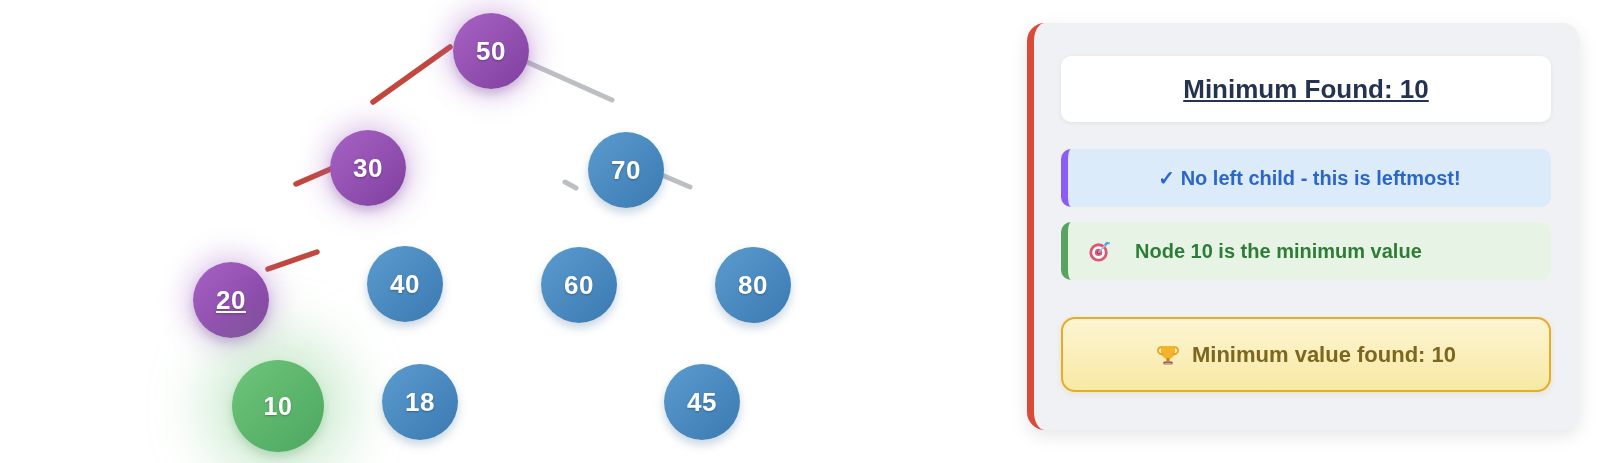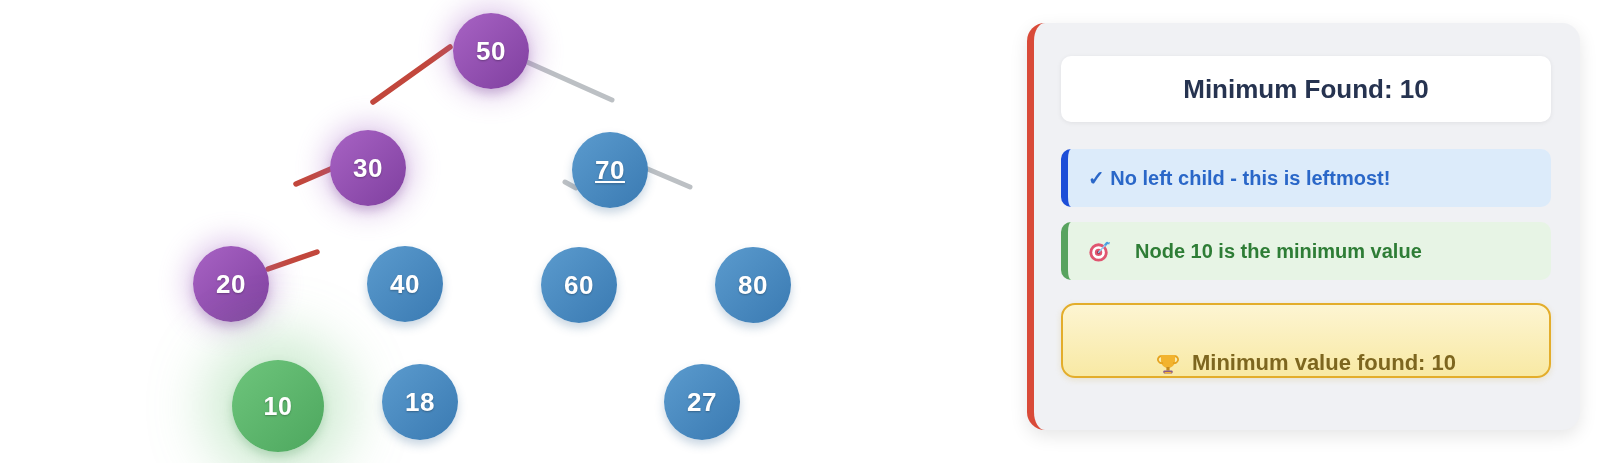--- a/index.html
+++ b/index.html
@@ -21,29 +21,29 @@
                   background:linear-gradient(135deg,#6ec57c 0%,#4da75e 100%);
                   box-shadow:0 0 55px 28px rgba(120,200,130,.35), 0 5px 10px rgba(40,120,60,.25); }
 
   
   .panel { position:absolute; left:1027px; top:23px; width:553px; height:407px; box-sizing:border-box;
            background:#f0f1f4; border-left:7px solid #d94a38; border-radius:18px;
            box-shadow:0 6px 18px rgba(0,0,0,.10); padding:33px 29px 0 27px; }
   .title-card { background:#ffffff; border-radius:10px; height:66px;
                 display:flex; align-items:center; justify-content:center;
                 font-size:26px; font-weight:bold; color:#263350;
-                box-shadow:0 1px 5px rgba(0,0,0,.07); }
+                box-shadow:0 1px 5px rgba(0,0,0,.07);text-decoration:underline; }
   .step { height:58px; border-radius:10px; display:flex; align-items:center; gap:12px;
           padding:0 20px; font-size:20px; font-weight:bold; box-sizing:border-box; }
-  .step.info    { margin-top:27px; background:#dcebfa; border-left:7px solid #1d4ed8; color:#2a67c8; }
+  .step.info    { margin-top:27px; background:#dcebfa; border-left:7px solid #8b5cf6; color:#2a67c8;justify-content:center; }
   .step.success { margin-top:15px; background:#e7f4e5; border-left:7px solid #58a35f; color:#2e7d36;gap:24px; }
-  .result { margin-top:23px; height:75px; box-sizing:border-box;
+  .result { margin-top:37px; height:75px; box-sizing:border-box;
             border:2px solid #e3ad2b; border-radius:14px;
             background:linear-gradient(180deg,#fdf5d2 0%,#f8e9a4 100%);
-            display:flex; align-items:flex-end; justify-content:center; gap:12px;
+            display:flex; align-items:center; justify-content:center; gap:12px;
             font-size:22px; font-weight:bold; color:#7d661f;
             box-shadow:0 2px 6px rgba(200,160,40,.18); }
   .icon { display:inline-flex; align-items:center; justify-content:center; }
 </style>
 </head>
 <body>
 
 <div class="stage">
 
   <div class="tree">
@@ -51,28 +51,28 @@
         <line x1="450" y1="47" x2="373" y2="102" stroke="#c2473c" stroke-width="5.5" stroke-linecap="round"></line>
         <line x1="333" y1="168" x2="296" y2="184" stroke="#c2473c" stroke-width="5.5" stroke-linecap="round"></line>
         <line x1="317" y1="252" x2="268" y2="269" stroke="#c2473c" stroke-width="5.5" stroke-linecap="round"></line>
         <line x1="518" y1="58" x2="612" y2="100" stroke="#bcc0c4" stroke-width="5" stroke-linecap="round"></line>
         <line x1="565" y1="182" x2="576" y2="188" stroke="#bcc0c4" stroke-width="5" stroke-linecap="round"></line>
         <line x1="643" y1="167" x2="690" y2="187" stroke="#bcc0c4" stroke-width="5" stroke-linecap="round"></line>
       </svg>
 
   <div class="node visited" style="left: 491px; top: 51px;">50</div>
       <div class="node visited" style="left: 368px; top: 168px; text-align: center;">30</div>
-      <div class="node normal" style="left: 610px; top: 170px; text-decoration: underline;">70</div>
-      <div class="node visited" style="left: 231px; top: 284px;">20</div>
+      <div class="node normal" style="left: 626px; top: 170px;">70</div>
+      <div class="node visited" style="left: 231px; top: 300px; text-decoration: underline;">20</div>
       <div class="node normal" style="left: 405px; top: 284px;">40</div>
       <div class="node normal" style="left: 579px; top: 285px; text-align: right;">60</div>
       <div class="node normal" style="left: 753px; top: 285px;">80</div>
       <div class="node minimum" style="left: 278px; top: 406px;">10</div>
       <div class="node normal" style="left: 420px; top: 402px;">18</div>
-      <div class="node normal" style="left: 702px; top: 402px;">27</div>
+      <div class="node normal" style="left: 702px; top: 402px;">45</div>
     </div>
 
   <div class="panel">
     <div class="title-card">Minimum Found: 10</div>
 
     <div class="step info">
       <span>✓ No left child - this is leftmost!</span>
     </div>
 
     <div class="step success">

